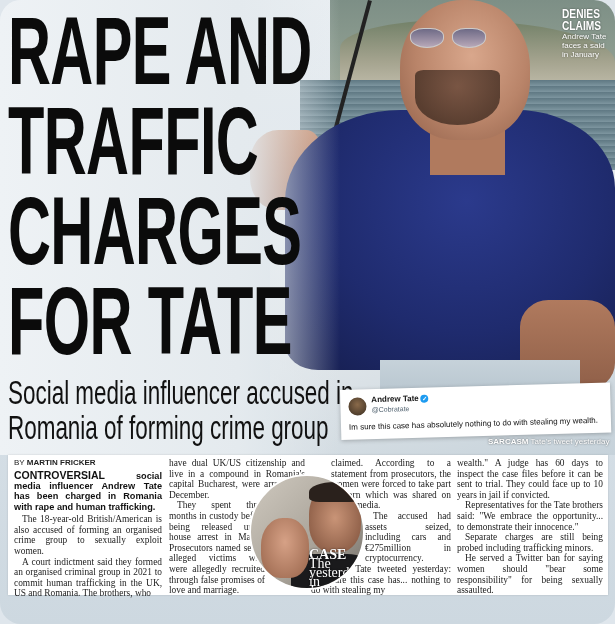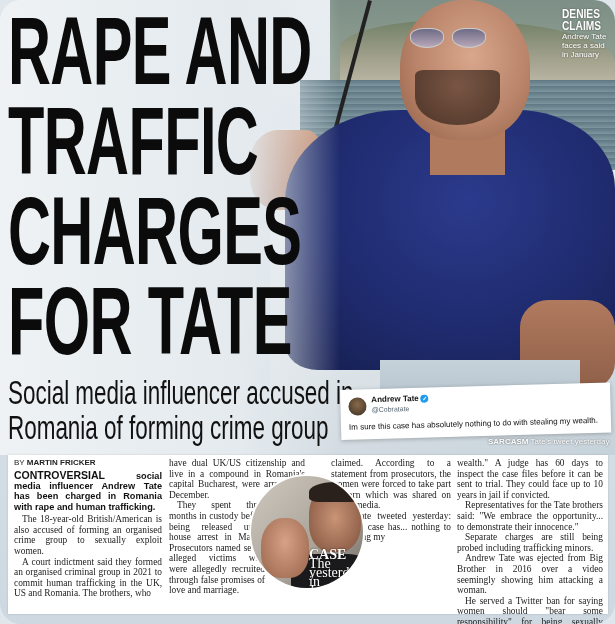--- a/index.html
+++ b/index.html
@@ -72,21 +72,21 @@
   .tweet .name { position: absolute; left: 31px; top: 6px; font-size: 8px; font-weight: 700; color: #111; }
   .tweet .verified { display: inline-block; width: 8px; height: 8px; border-radius: 50%; background: #1d9bf0;
                      color: #fff; font-size: 6px; line-height: 8px; text-align: center; vertical-align: middle; margin-left: 2px; }
   .tweet .handle { position: absolute; left: 31px; top: 17px; font-size: 7px; color: #536471; }
   .tweet .body { position: absolute; left: 8px; top: 33px; font-size: 8px; color: #111; white-space: nowrap; }
   .caption-sarcasm { position: absolute; left: 488px; top: 437px; font-family: "Liberation Sans", sans-serif;
                      font-size: 8px; color: #fff; white-space: nowrap; text-shadow: 0 0 2px rgba(0,0,0,.6); }
   .caption-sarcasm b { font-weight: 700; }
 
   
-  .article { position: absolute; left: 8px; top: 455px; width: 600px; height: 159px; background: #fff;
+  .article { position: absolute; left: 8px; top: 455px; width: 600px; height: 140px; background: #fff;
              box-shadow: 0 0 2px rgba(0,0,0,.15); }
   .col { position: absolute; top: 3px; font-size: 9.4px; line-height: 10.6px; color: #222; text-align: justify; }
   .col p { text-indent: 8px; }
   .col p.ni { text-indent: 0; }
   .c1 { left: 6px; width: 148px; }
   .c2 { left: 161px; width: 136px; }
   .c3 { left: 303px; width: 140px; }
   .c4 { left: 449px; width: 146px; }
   .byline { font-family: "Liberation Sans", sans-serif; font-size: 8px; color: #222; margin-bottom: 1px; }
   .byline b { font-weight: 700; }
@@ -166,27 +166,27 @@
       <div class="intro"><span class="lead">CONTROVERSIAL</span> <span>social media influencer Andrew Tate has been charged in Romania with rape and human trafficking.</span></div>
       <p>The 18-year-old British/American is also accused of forming an organised crime group to sexually exploit women.</p>
       <p>A court indictment said they formed an organised criminal group in 2021 to commit human trafficking in the UK, US and Romania. The brothers, who</p>
     </div>
     <div class="col c2">
       <p class="ni">have dual UK/US citizenship and live in a compound in Romania's capital Bucharest, were arrested in December.</p>
       <p style="padding-right:40px">They spent three months in custody before being released under house arrest in March. Prosecutors named seven alleged victims who were allegedly recruited through false promises of love and marriage.</p>
     </div>
     <div class="col c3">
       <p class="ni" style="padding-left:20px">claimed. According to a statement from prosecutors, the women were forced to take part in porn which was shared on social media.</p>
+      <p style="padding-left:54px">The accused had assets seized, including cars and €275million in cryptocurrency.</p>
       <p>Andrew Tate tweeted yesterday: "I'm sure this case has... nothing to do with stealing my</p>
     </div>
     <div class="col c4">
       <p class="ni">wealth." A judge has 60 days to inspect the case files before it can be sent to trial. They could face up to 10 years in jail if convicted.</p>
       <p>Representatives for the Tate brothers said: "We embrace the opportunity... to demonstrate their innocence."</p>
       <p>Separate charges are still being probed including trafficking minors.</p>
-      <p>Andrew Tate was ejected from Big Brother in 2016 over a video seemingly showing him attacking a woman.</p>
       <p>He served a Twitter ban for saying women should "bear some responsibility" for being sexually assaulted.</p>
 
     </div>
   </div>
 
   <div class="circle">
     <div class="p2"></div>
     <div class="hair"></div>
     <div class="coat"></div>
     <div class="p1"></div>

